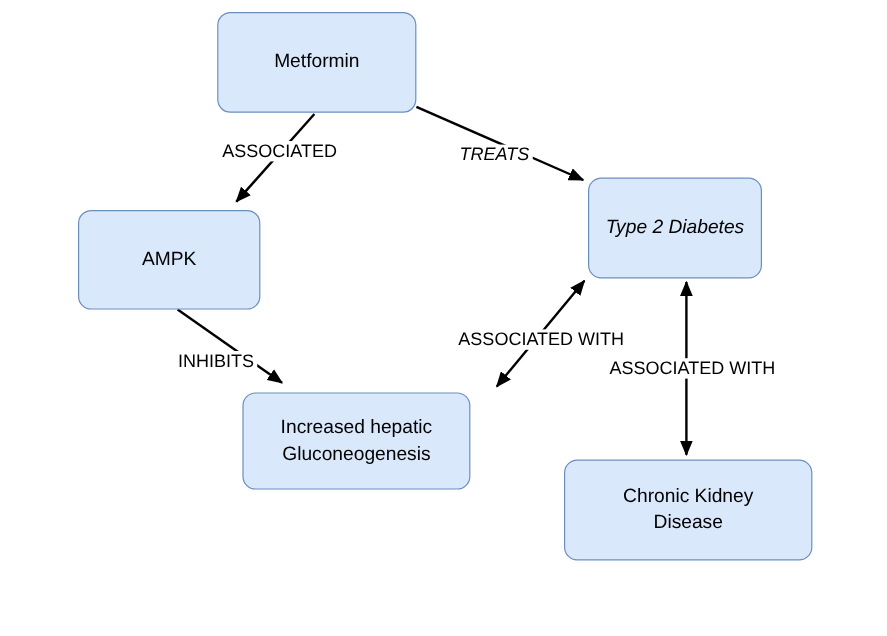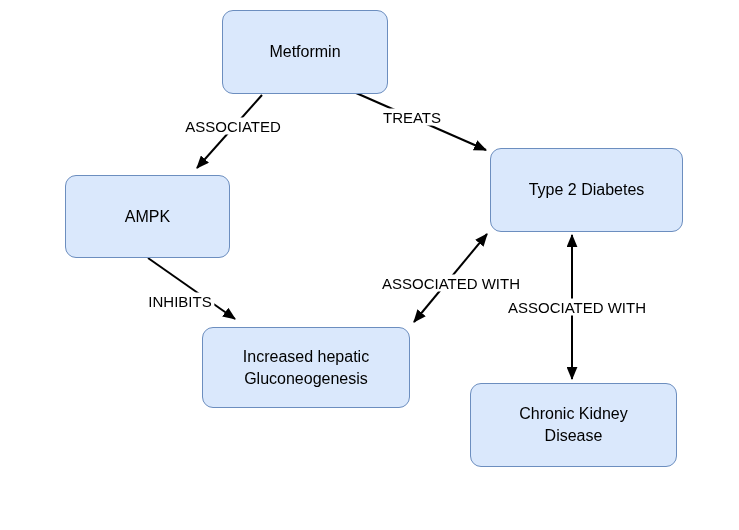--- a/index.html
+++ b/index.html
@@ -50,45 +50,45 @@
         <path d="M0,0 L12,5 L0,10 z" fill="#000000"></path>
       </marker>
     </defs>
     <line x1="262" y1="95" x2="197" y2="168" stroke="#000000" stroke-width="2" marker-end="url(#arrowhead)"></line>
     <line x1="347" y1="89" x2="486" y2="150" stroke="#000000" stroke-width="2" marker-end="url(#arrowhead)"></line>
     <line x1="148" y1="258" x2="235" y2="319" stroke="#000000" stroke-width="2" marker-end="url(#arrowhead)"></line>
     <line x1="414" y1="322" x2="487" y2="234" stroke="#000000" stroke-width="2" marker-start="url(#arrowhead)" marker-end="url(#arrowhead)"></line>
     <line x1="572" y1="235" x2="572" y2="379" stroke="#000000" stroke-width="2" marker-start="url(#arrowhead)" marker-end="url(#arrowhead)"></line>
   </svg>
 
-  <div class="node" style="left:181px; top:10px; width:166px; height:84px;margin-left:41px;">
+  <div class="node" style="left:181px; top:10px; width:166px; height:84px;">
     <span>Metformin</span>
   </div>
 
-  <div class="node" style="left:65px; top:175px; width:165px; height:83px;">
+  <div class="node" style="left:65px; top:175px; width:152px; height:83px;">
     <span>AMPK</span>
   </div>
 
-  <div class="node" style="left:490px; top:148px; width:193px; height:84px;">
+  <div class="node" style="left:490px; top:148px; width:145px; height:84px;font-style:italic;">
     <span>Type 2 Diabetes</span>
   </div>
 
-  <div class="node" style="left:202px; top:327px; width:208px; height:81px;">
+  <div class="node" style="left:202px; top:327px; width:190px; height:81px;">
     <span>Increased hepatic
 Gluconeogenesis</span>
   </div>
 
   <div class="node" style="left:470px; top:383px; width:207px; height:84px;">
     <span>Chronic Kidney
 Disease</span>
   </div>
 
   <div class="edge-label" style="left:233px; top:126px;">ASSOCIATED</div>
 
-  <div class="edge-label" style="left:412px; top:117px;">TREATS</div>
+  <div class="edge-label" style="left:412px; top:129px;font-style:italic;">TREATS</div>
 
   <div class="edge-label" style="left:180px; top:301px;">INHIBITS</div>
 
   <div class="edge-label" style="left:451px; top:283px;">ASSOCIATED WITH</div>
 
   <div class="edge-label" style="left:577px; top:307px;">ASSOCIATED WITH</div>
 
 </div>
 
 </body></html>

